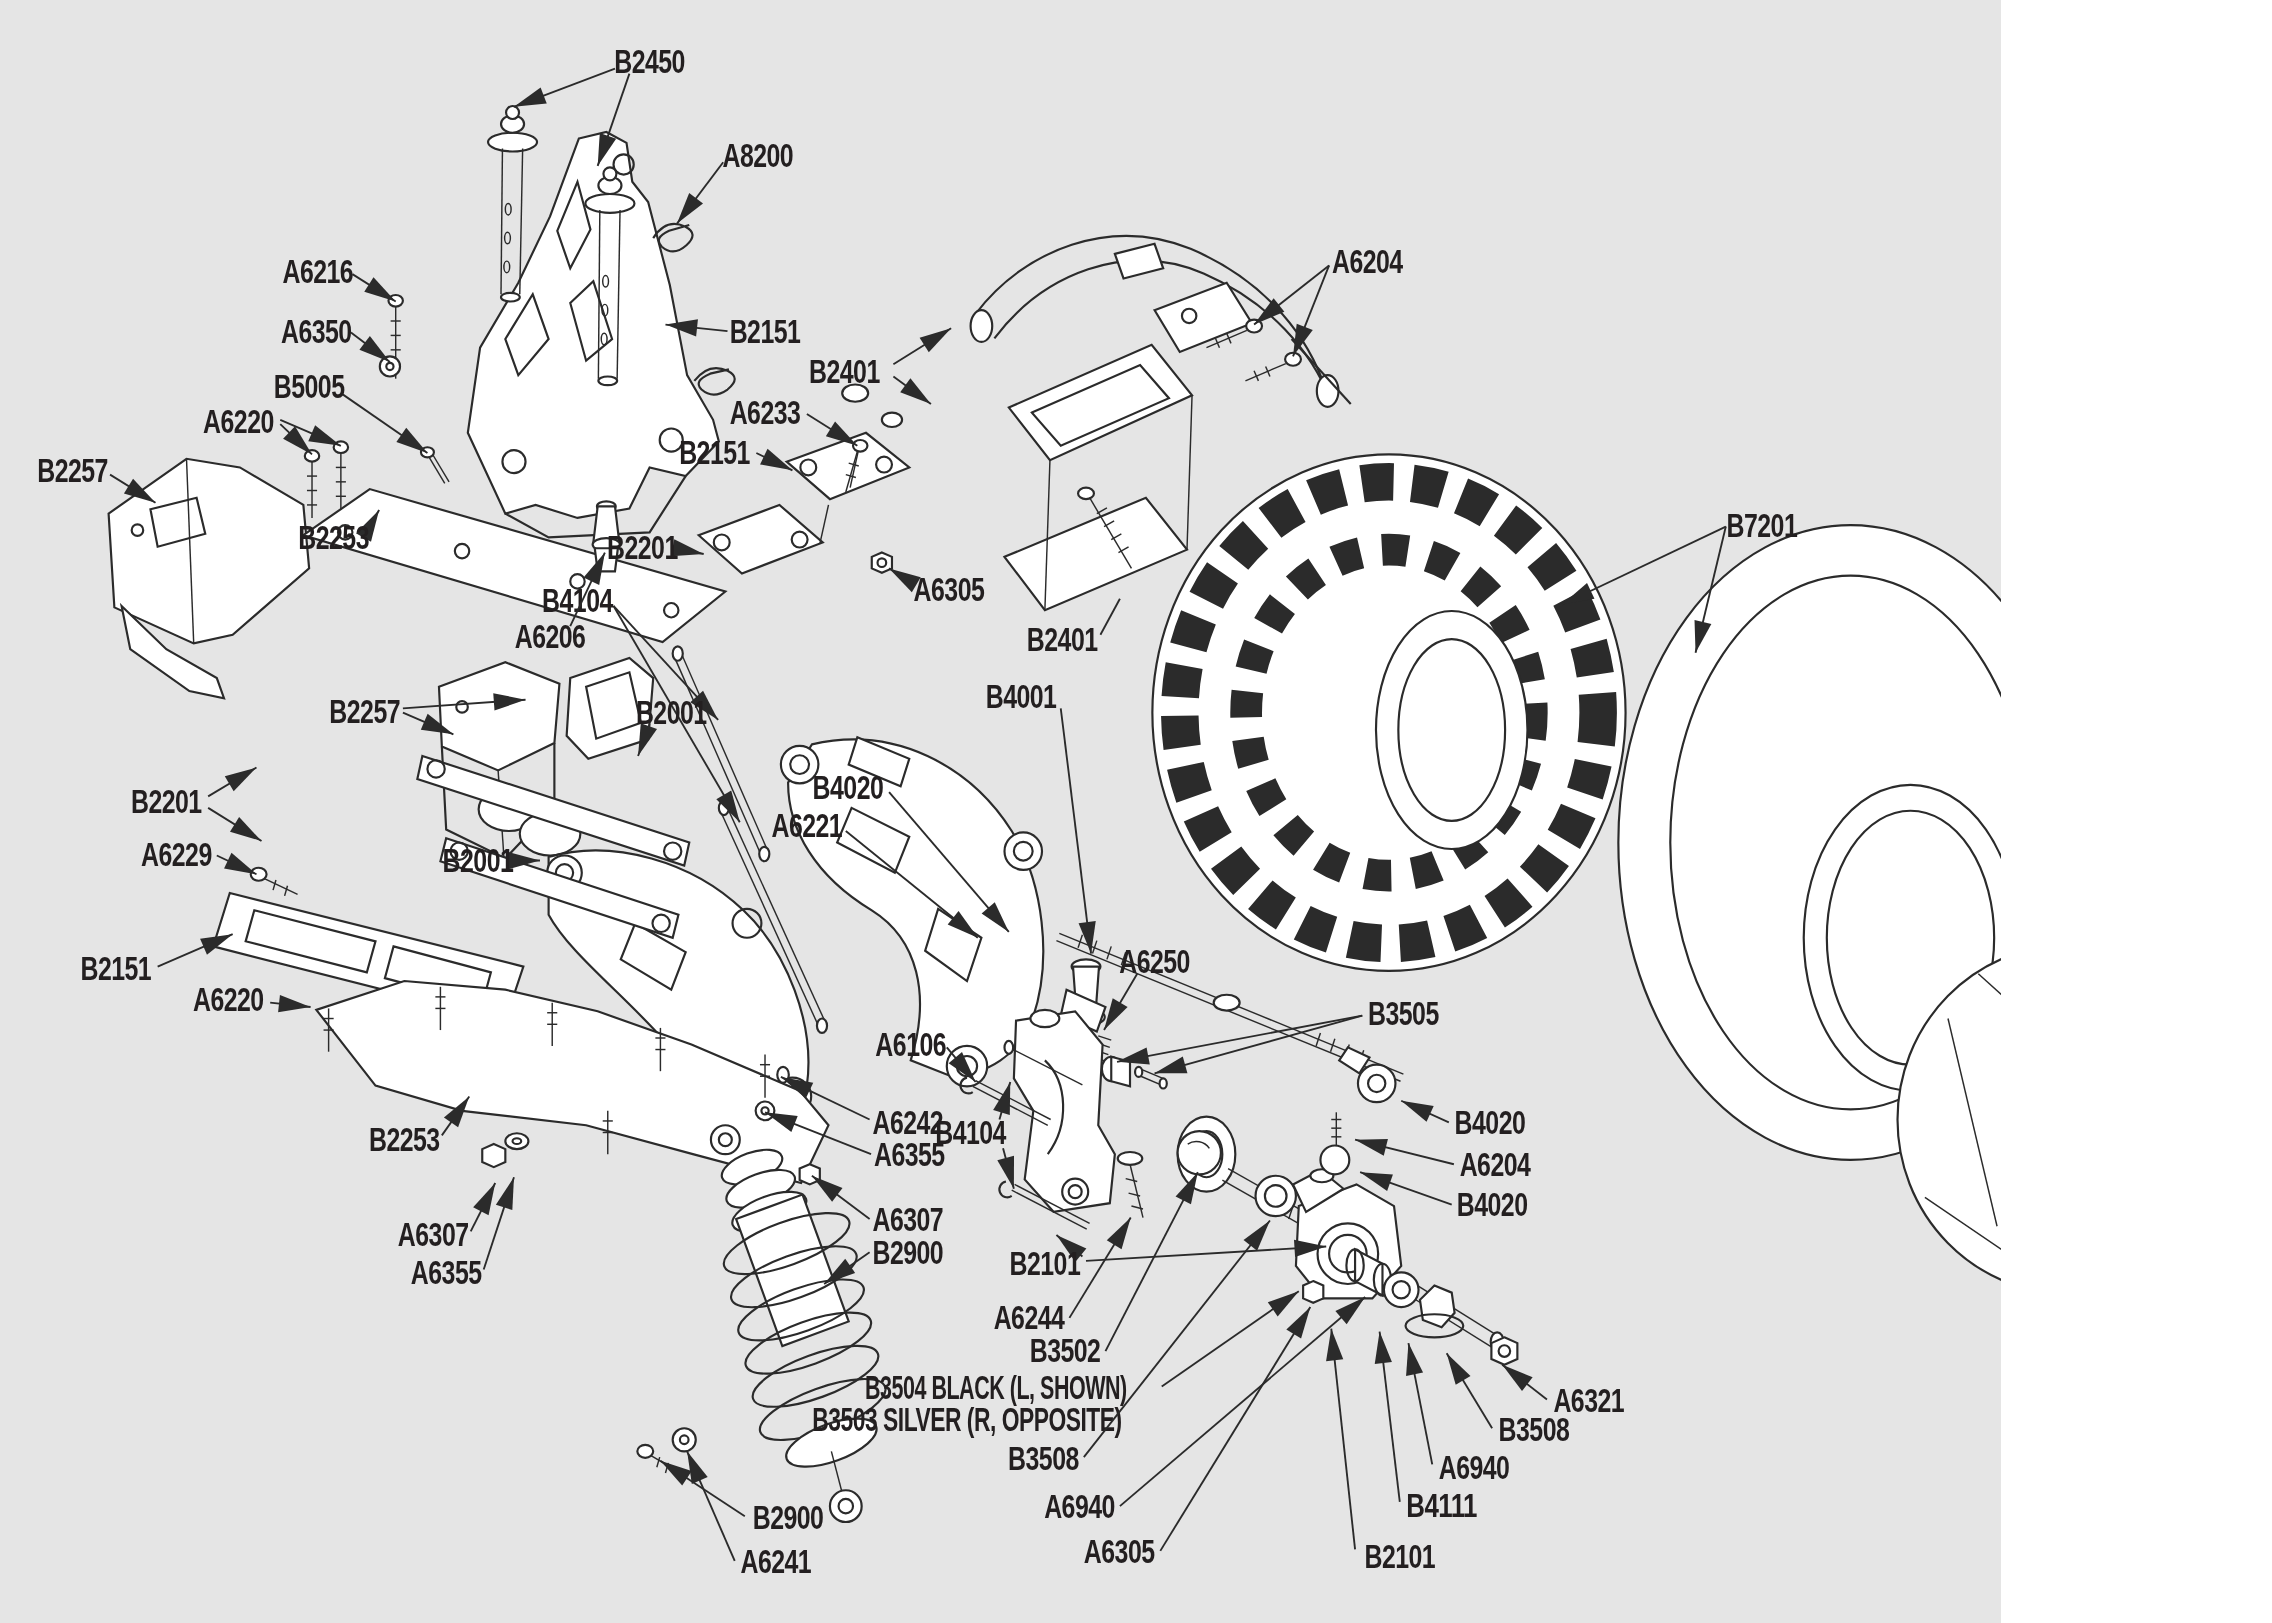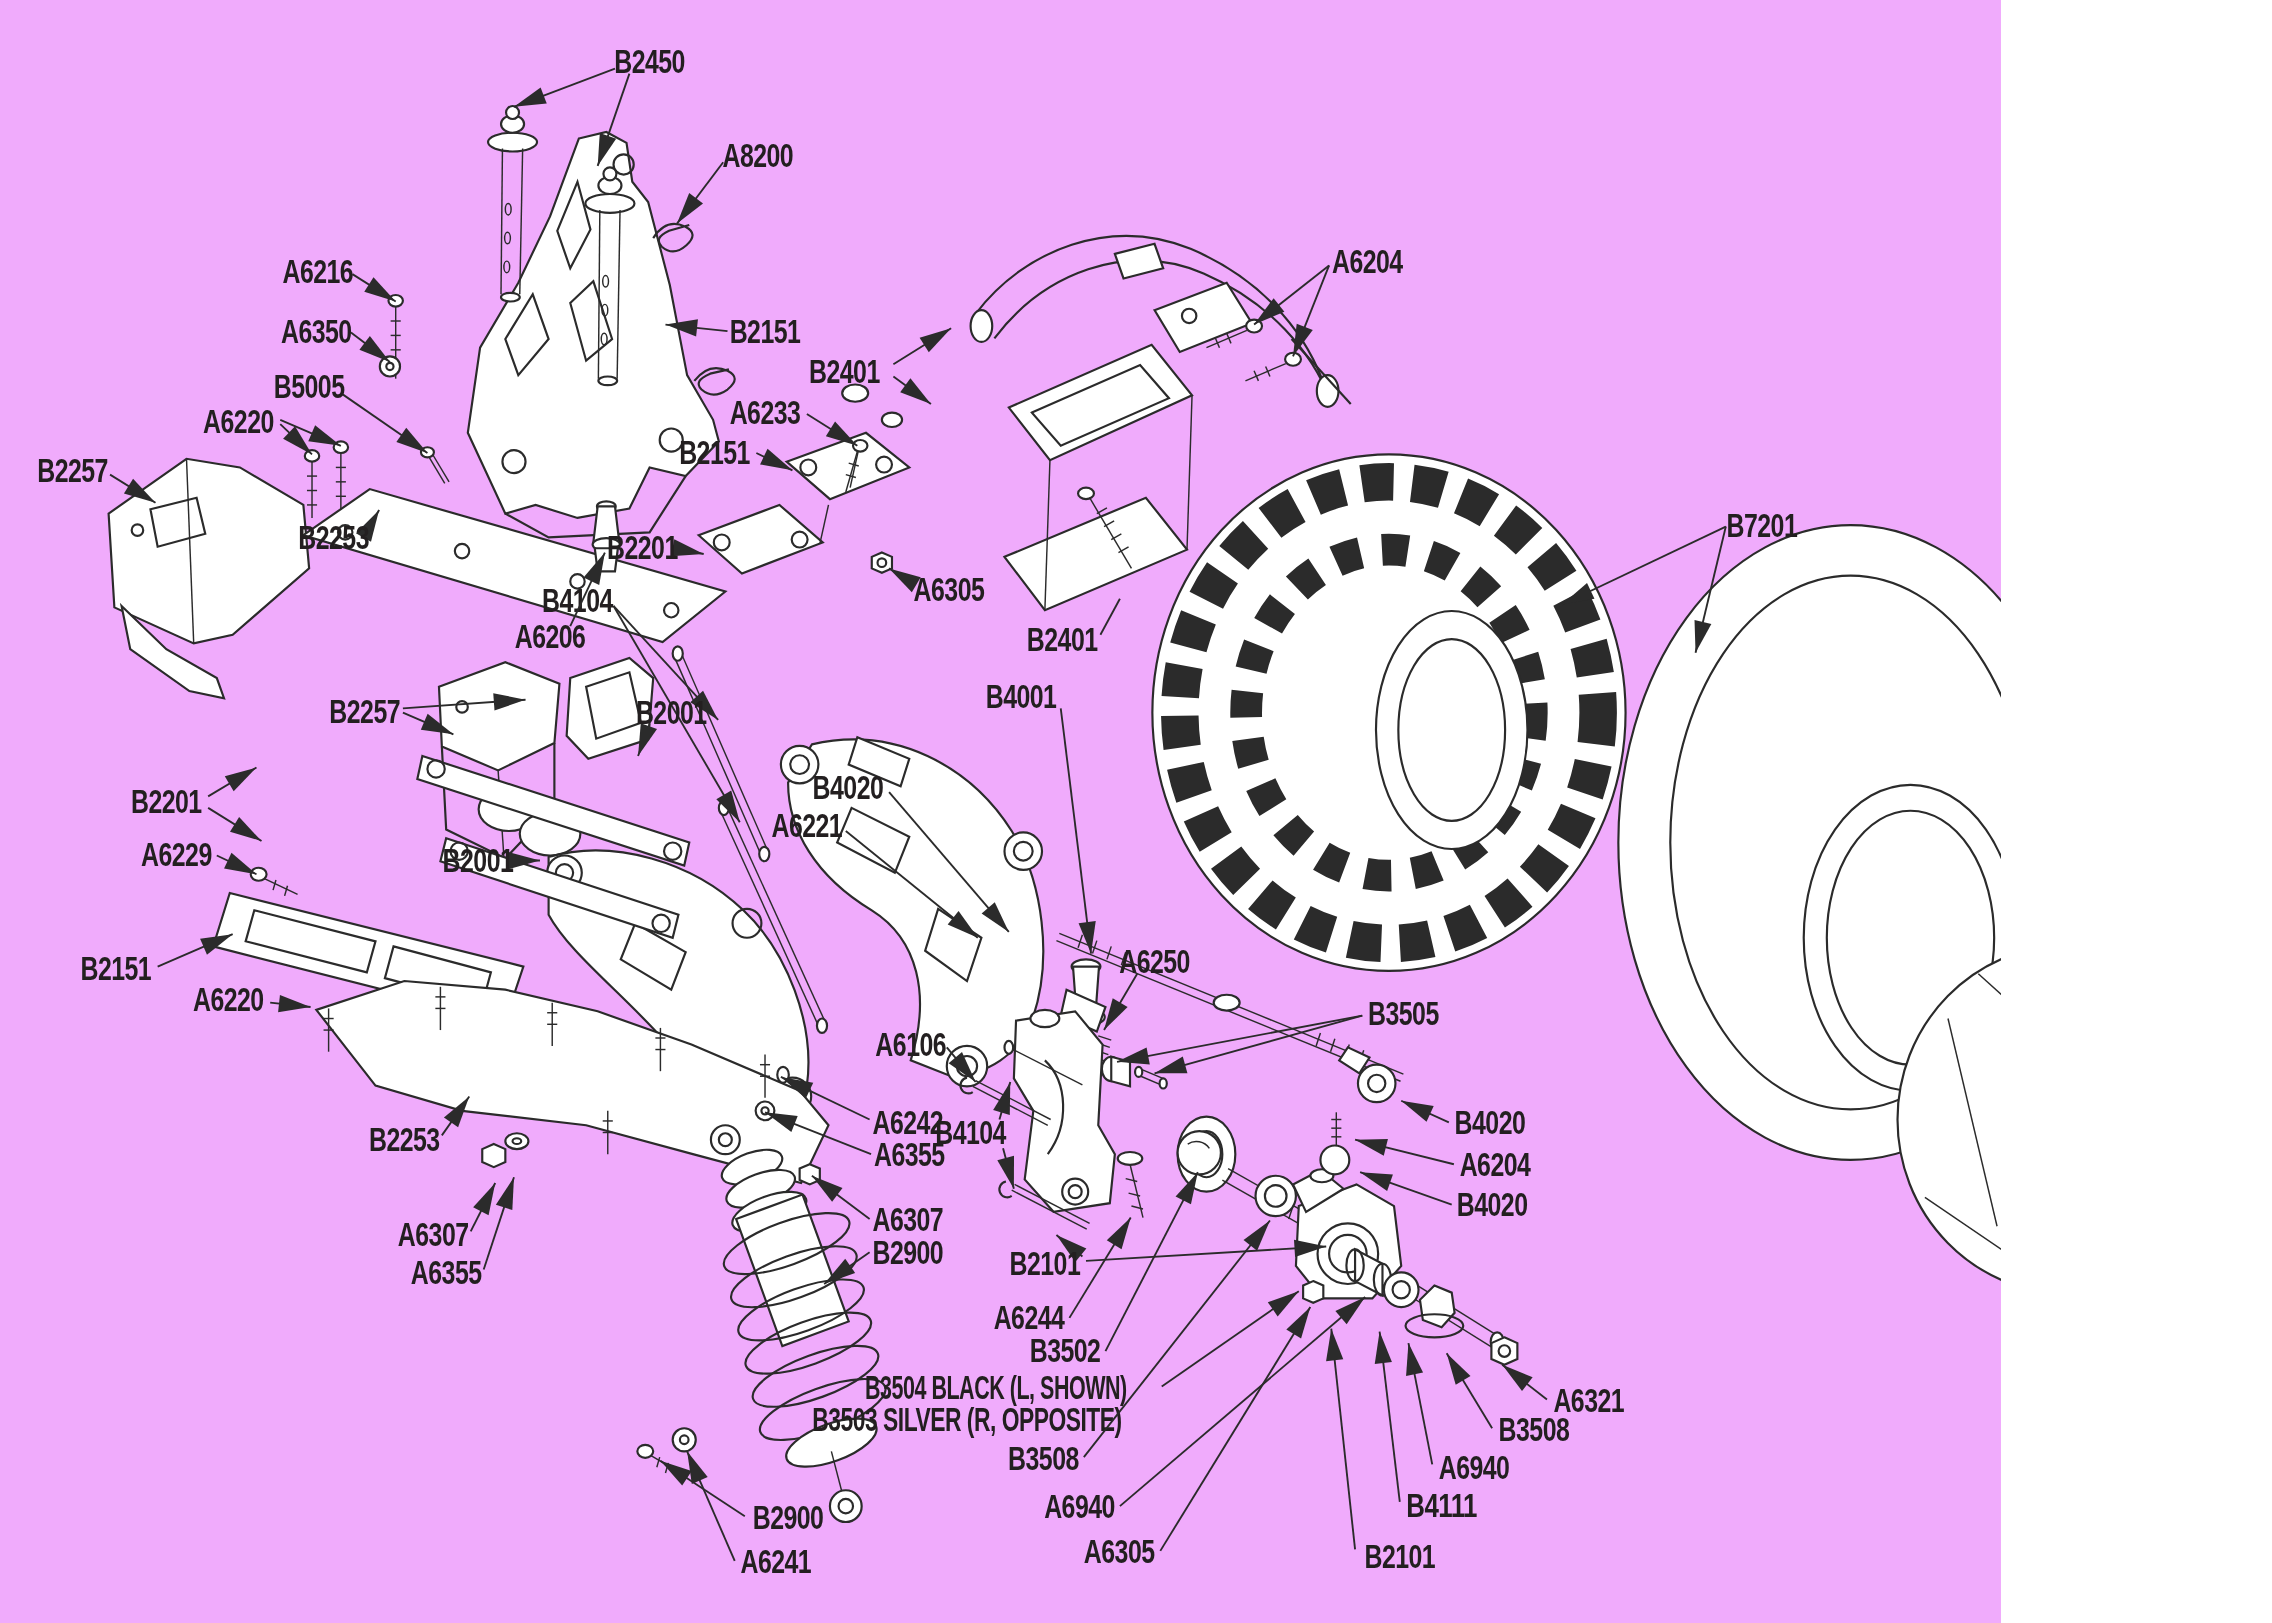--- a/index.html
+++ b/index.html
@@ -1,16 +1,16 @@
 <!DOCTYPE html>
 <html style="font-size:11.5px"><head>
 <meta charset="utf-8">
 <style>
   html,body{margin:0;padding:0;background:#ffffff;}
-  #stage{position:relative;width:2001px;height:1623px;background:#f0abfc;overflow:hidden;}
+  #stage{position:relative;width:2001px;height:1623px;background:#e5e5e5;overflow:hidden;}
   svg{position:absolute;inset:0;}
   .part{stroke:#2b2b2b;stroke-width:3;fill:#ffffff;}
   .part-open{stroke:#2b2b2b;stroke-width:3;fill:none;}
   .thin{stroke:#2b2b2b;stroke-width:2;fill:none;}
   .tread{stroke:#2b2b2b;fill:none;}
   .leader{stroke:#2b2b2b;stroke-width:2.6;fill:none;}
   text.lbl{font-family:"Liberation Sans","DejaVu Sans",sans-serif;font-weight:600;
            font-size:47px;fill:#231f20;letter-spacing:-1px;}
 </style>
 </head>

